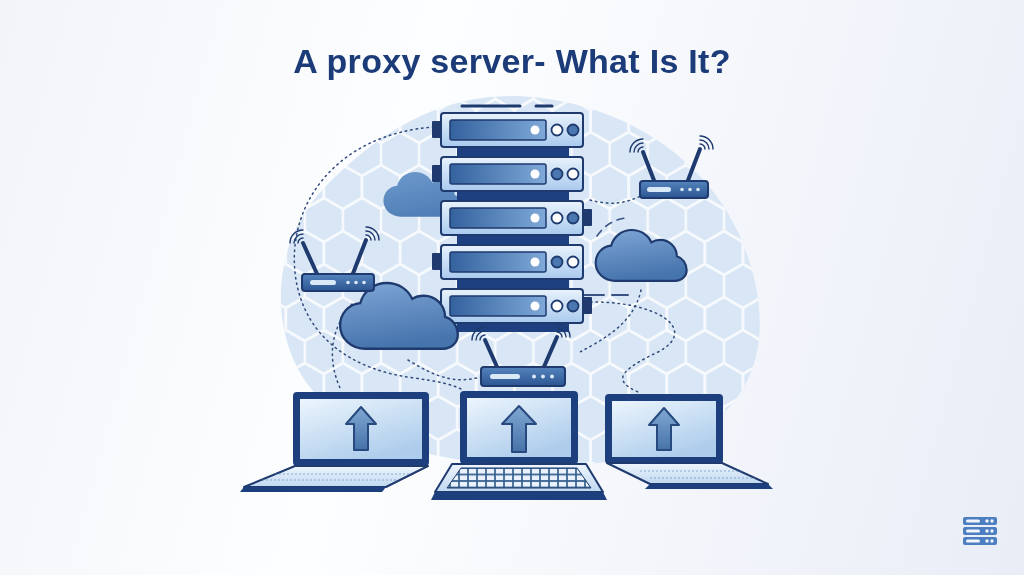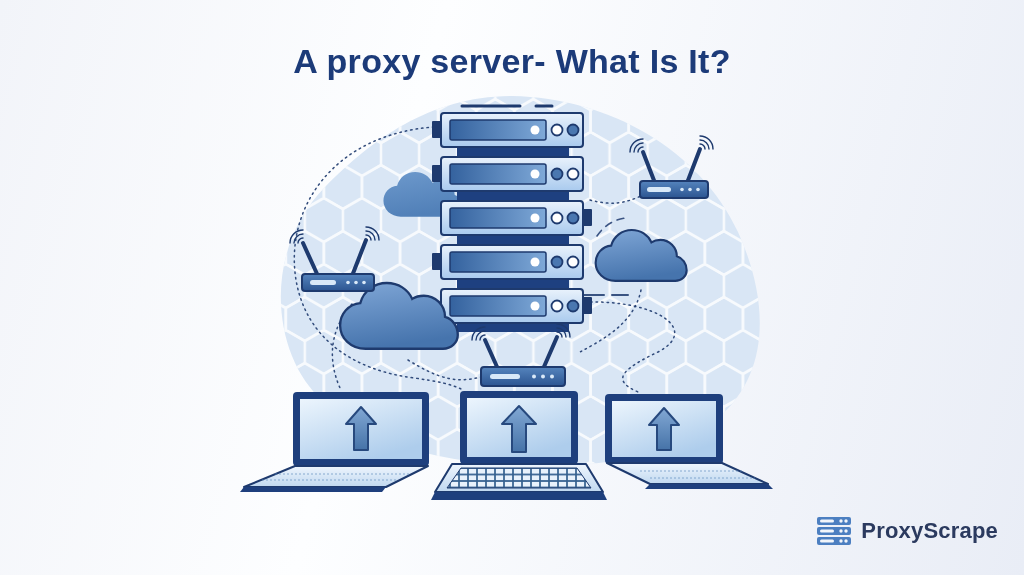--- a/index.html
+++ b/index.html
@@ -283,16 +283,15 @@
         <rect x="4" y="13.5" width="14" height="3" rx="1.5"></rect>
         <rect x="4" y="23.5" width="14" height="3" rx="1.5"></rect>
         <circle cx="25" cy="5" r="1.7"></circle>
           <circle cx="30" cy="5" r="1.7"></circle>
         <circle cx="25" cy="15" r="1.7"></circle>
           <circle cx="30" cy="15" r="1.7"></circle>
         <circle cx="25" cy="25" r="1.7"></circle>
           <circle cx="30" cy="25" r="1.7"></circle>
       </g>
     </svg>
-    <span class="logo-text">ProxyScrape</span>
   </div>
 
 </div>
 
 </body></html>

